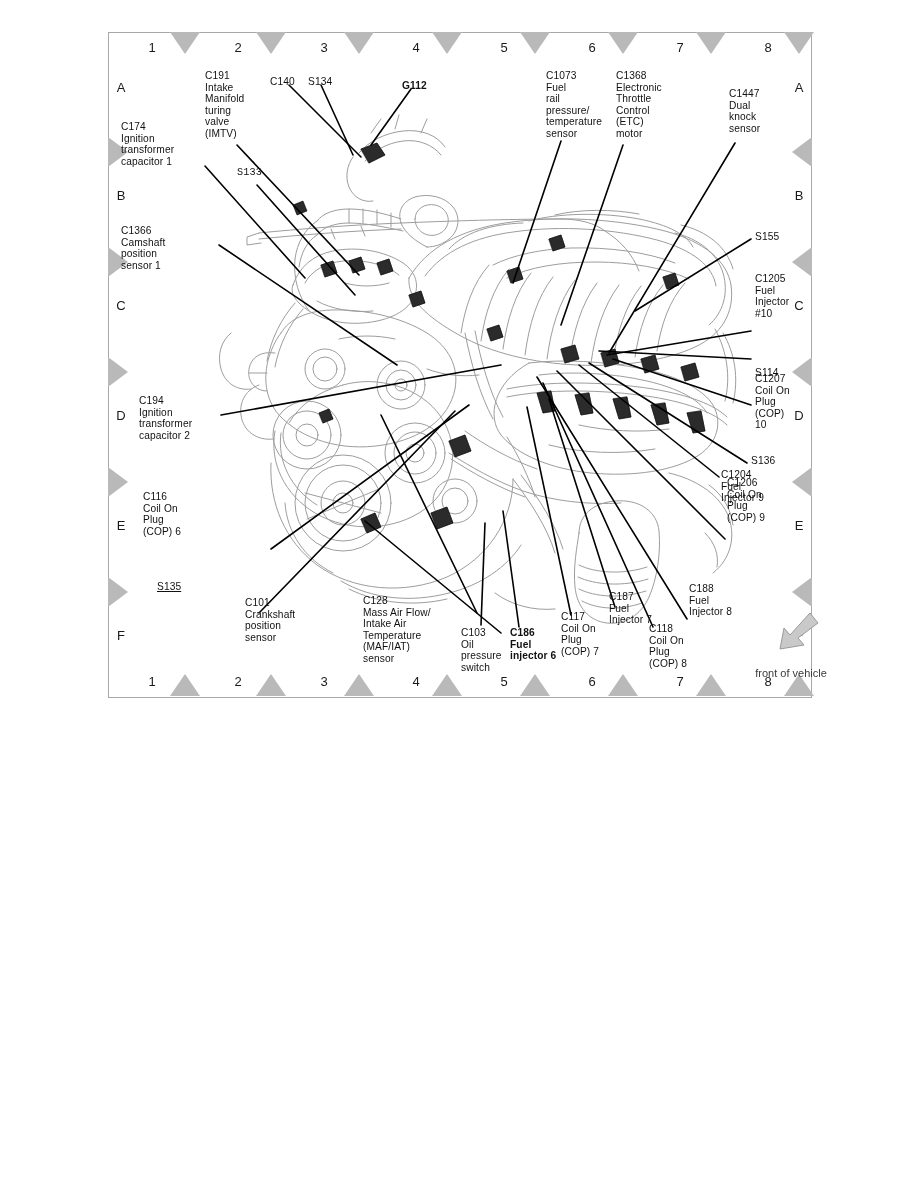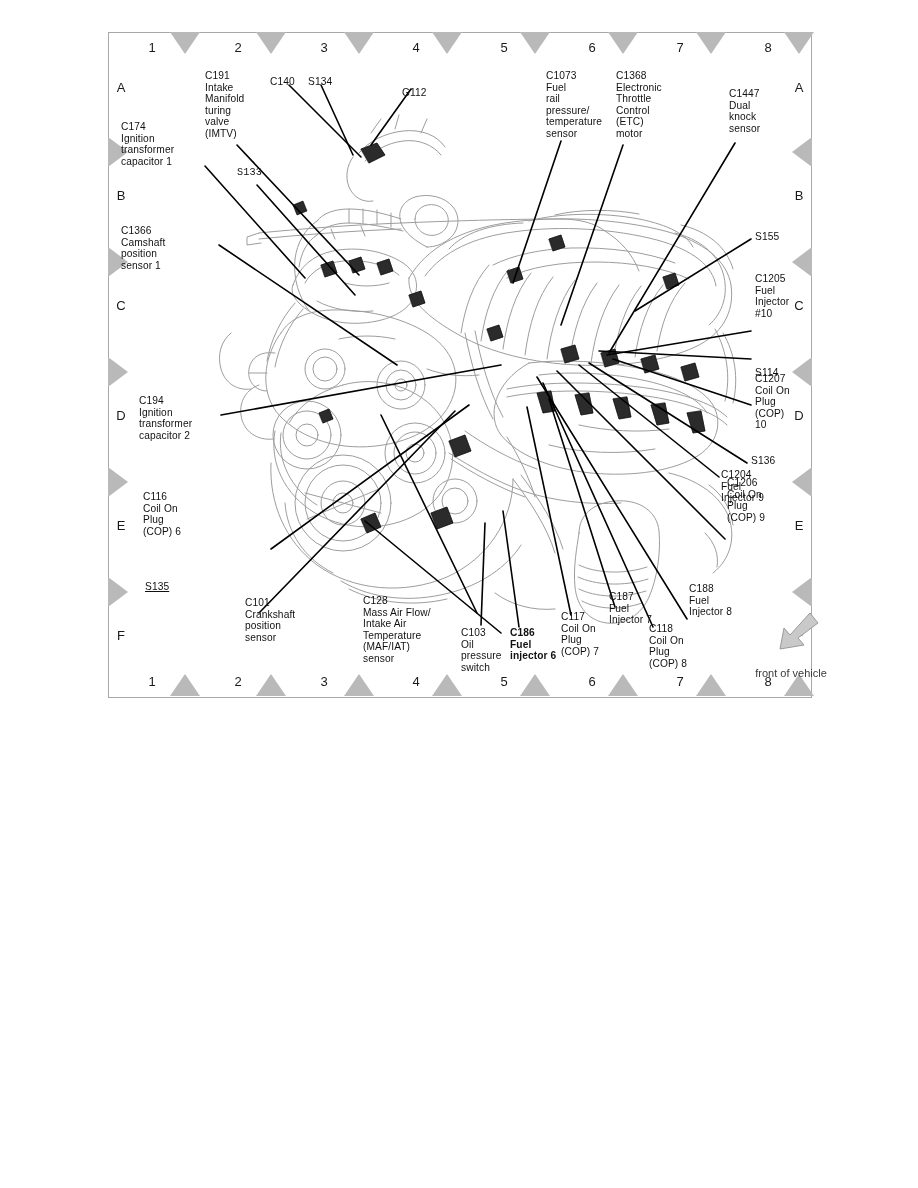--- a/index.html
+++ b/index.html
@@ -459,21 +459,21 @@
 transformer
 capacitor 1</div>
     <div class="callout" style="left:96px;  top:37px;">C191
 Intake
 Manifold
 turing
 valve
 (IMTV)</div>
     <div class="callout" style="left:161px; top:43px;">C140</div>
     <div class="callout" style="left:199px; top:43px;">S134</div>
-    <div class="callout" style="left:293px; top:54px;">G112</div>
+    <div class="callout" style="left:293px; top:47px;font-weight:bold;">G112</div>
     <div class="callout" style="left:437px; top:37px;">C1073
 Fuel
 rail
 pressure/
 temperature
 sensor</div>
     <div class="callout" style="left:507px; top:37px;">C1368
 Electronic
 Throttle
 Control
@@ -508,21 +508,21 @@
 Fuel
 Injector 9</div>
     <div class="callout" style="left:34px;  top:458px;">C116
 Coil On
 Plug
 (COP) 6</div>
     <div class="callout" style="left:618px; top:444px;">C1206
 Coil On
 Plug
 (COP) 9</div>
-    <div class="callout" style="left:36px;  top:548px;text-decoration:underline;">S135</div>
+    <div class="callout" style="left:48px;  top:548px;text-decoration:underline;">S135</div>
     <div class="callout" style="left:580px; top:550px;">C188
 Fuel
 Injector 8</div>
     <div class="callout" style="left:136px; top:564px;">C101
 Crankshaft
 position
 sensor</div>
     <div class="callout" style="left:254px; top:562px;">C128
 Mass Air Flow/
 Intake Air

